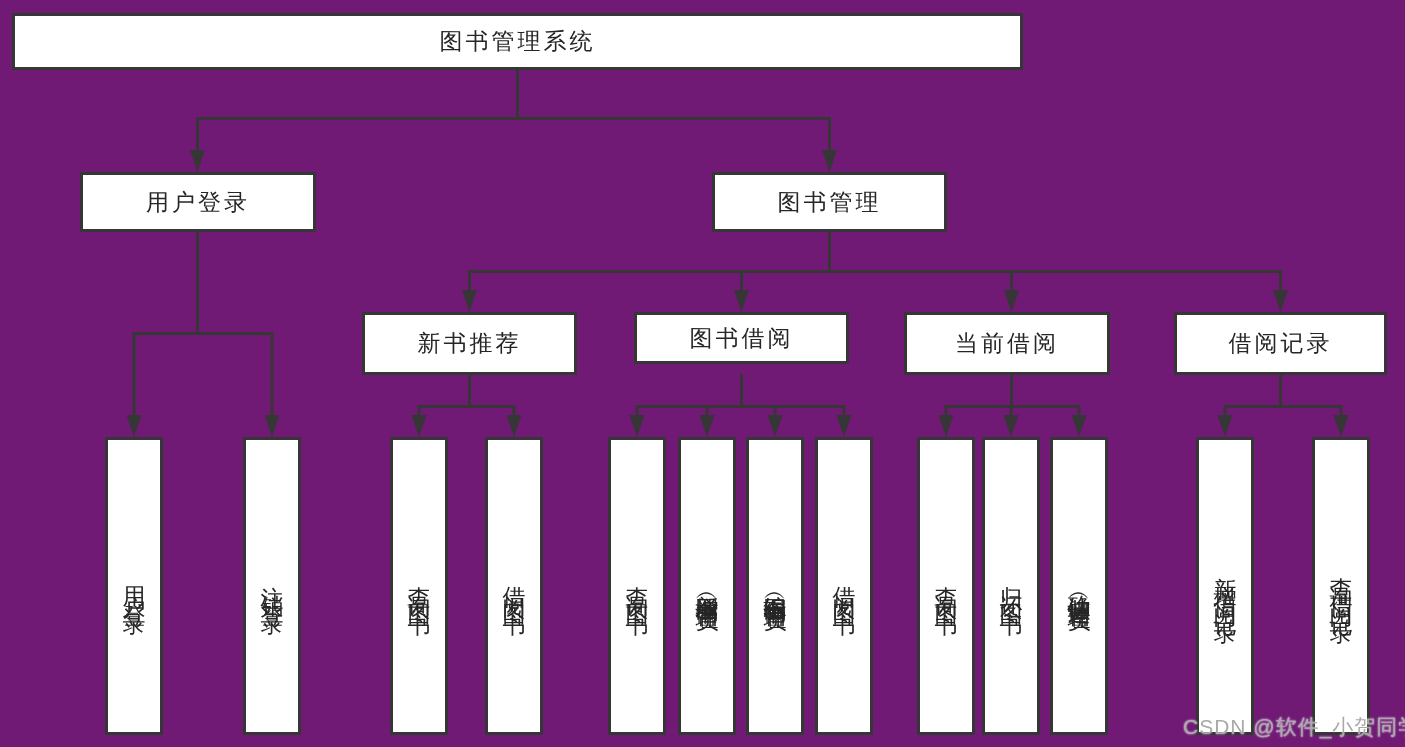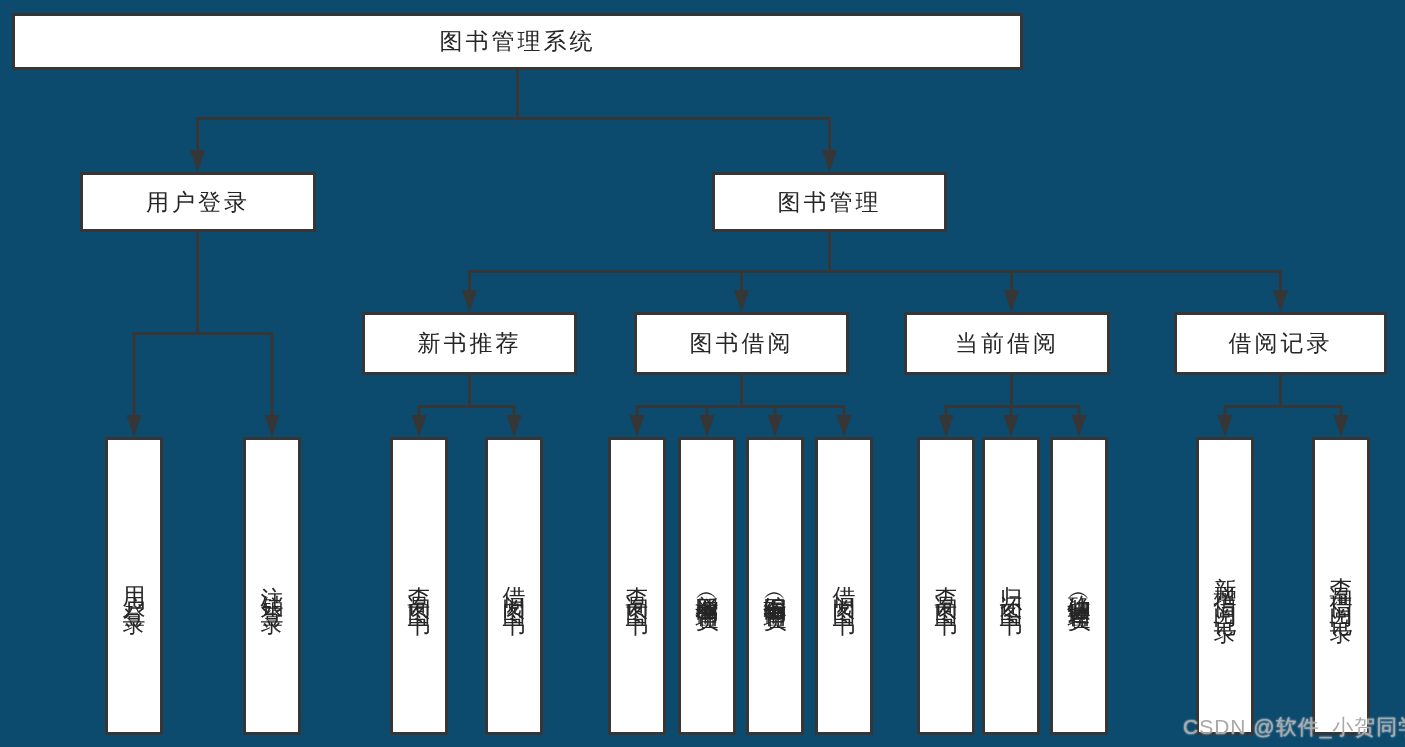--- a/index.html
+++ b/index.html
@@ -5,21 +5,21 @@
   html, body {
     margin: 0;
     padding: 0;
     background: #ffffff;
     font-family: "Liberation Sans", "DejaVu Sans", sans-serif;
   }
   .canvas {
     position: relative;
     width: 1405px;
     height: 747px;
-    background: #0c4a6e;
+    background: #701a75;
     overflow: hidden;
   }
   .connectors {
     position: absolute;
     left: 0;
     top: 0;
     z-index: 1;
   }
   .node {
     position: absolute;
@@ -114,21 +114,21 @@
   <div class="node hnode" style="left:80px; top:172px; width:236px; height:60px;">
     <span>用户登录</span>
   </div>
   <div class="node hnode" style="left:712px; top:172px; width:235px; height:60px;">
     <span>图书管理</span>
   </div>
 
   <div class="node hnode" style="left:362px; top:312px; width:215px; height:63px;">
     <span>新书推荐</span>
   </div>
-  <div class="node hnode" style="left:634px; top:312px; width:215px; height:63px;">
+  <div class="node hnode" style="left:634px; top:312px; width:215px; height:52px;">
     <span>图书借阅</span>
   </div>
   <div class="node hnode" style="left:904px; top:312px; width:206px; height:63px;">
     <span>当前借阅</span>
   </div>
   <div class="node hnode" style="left:1174px; top:312px; width:213px; height:63px;">
     <span>借阅记录</span>
   </div>
 
   <div class="node leaf" style="left:105px;">

